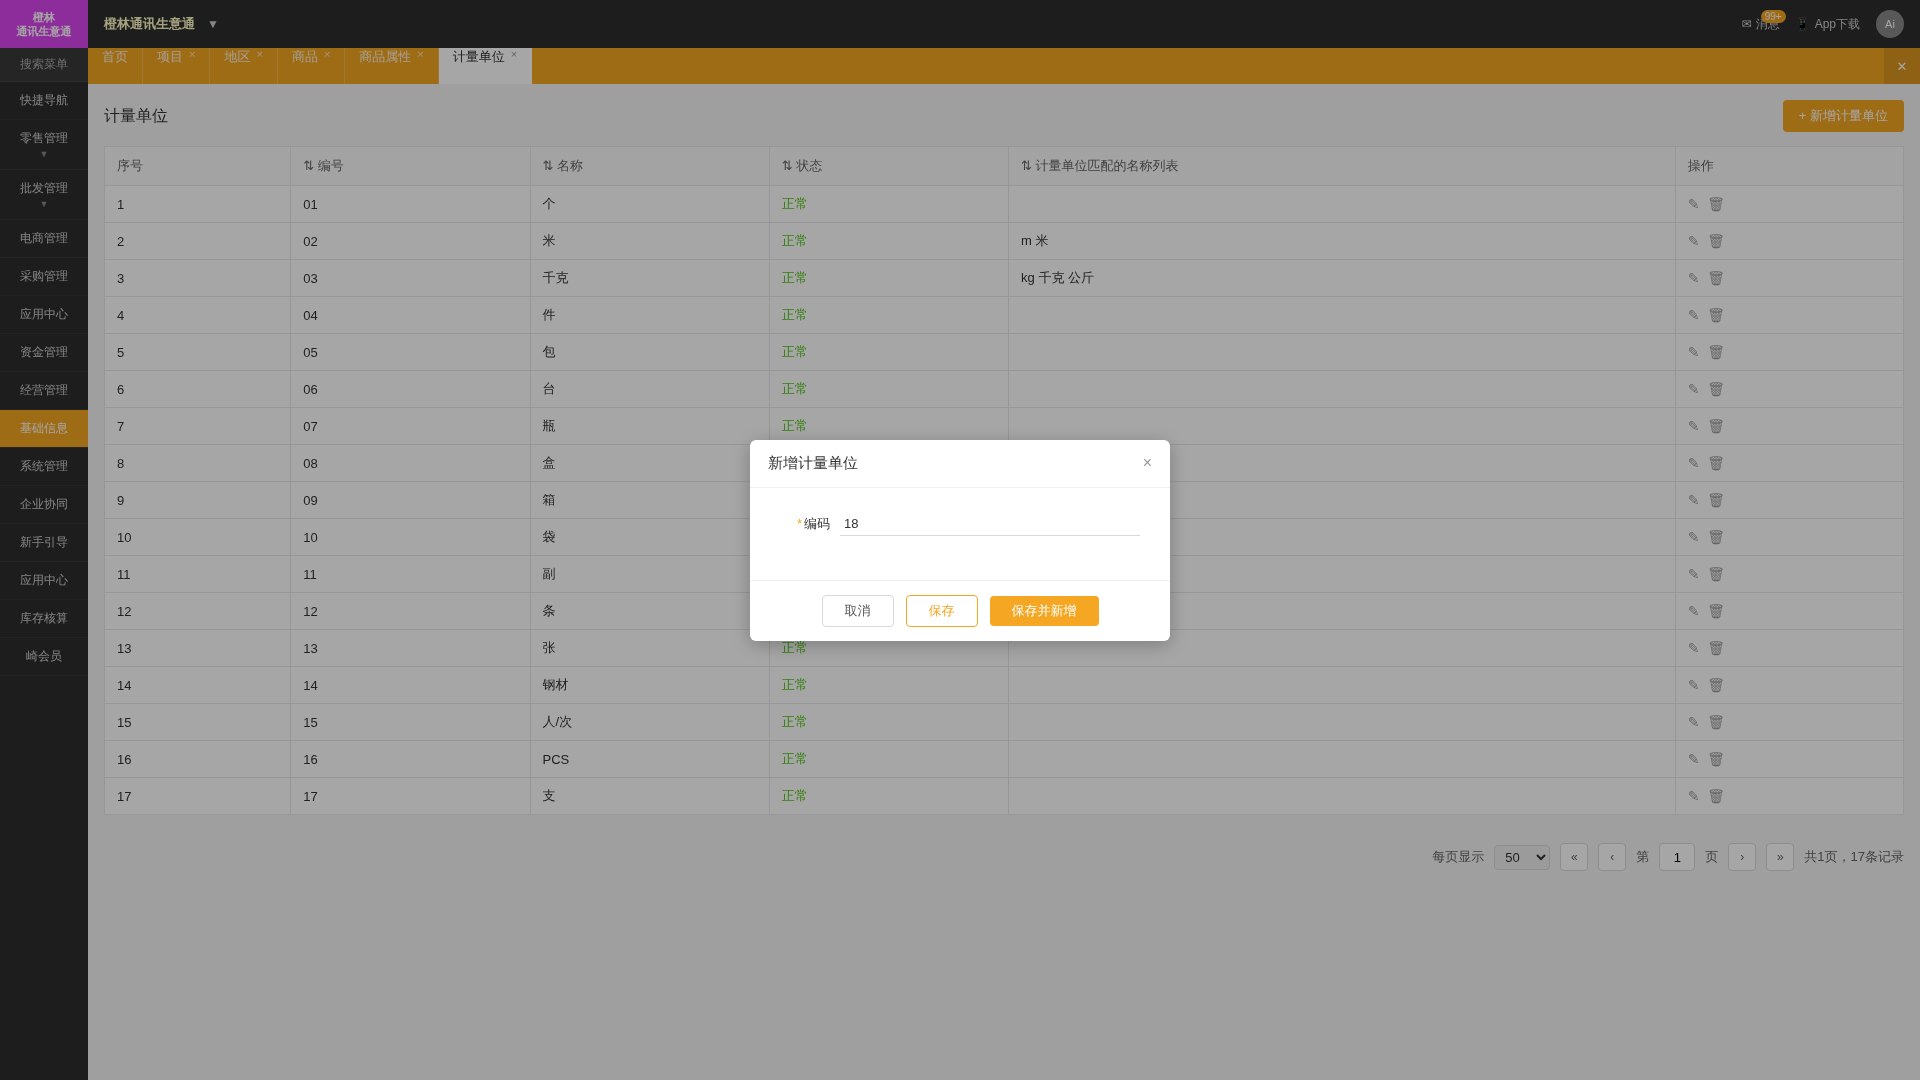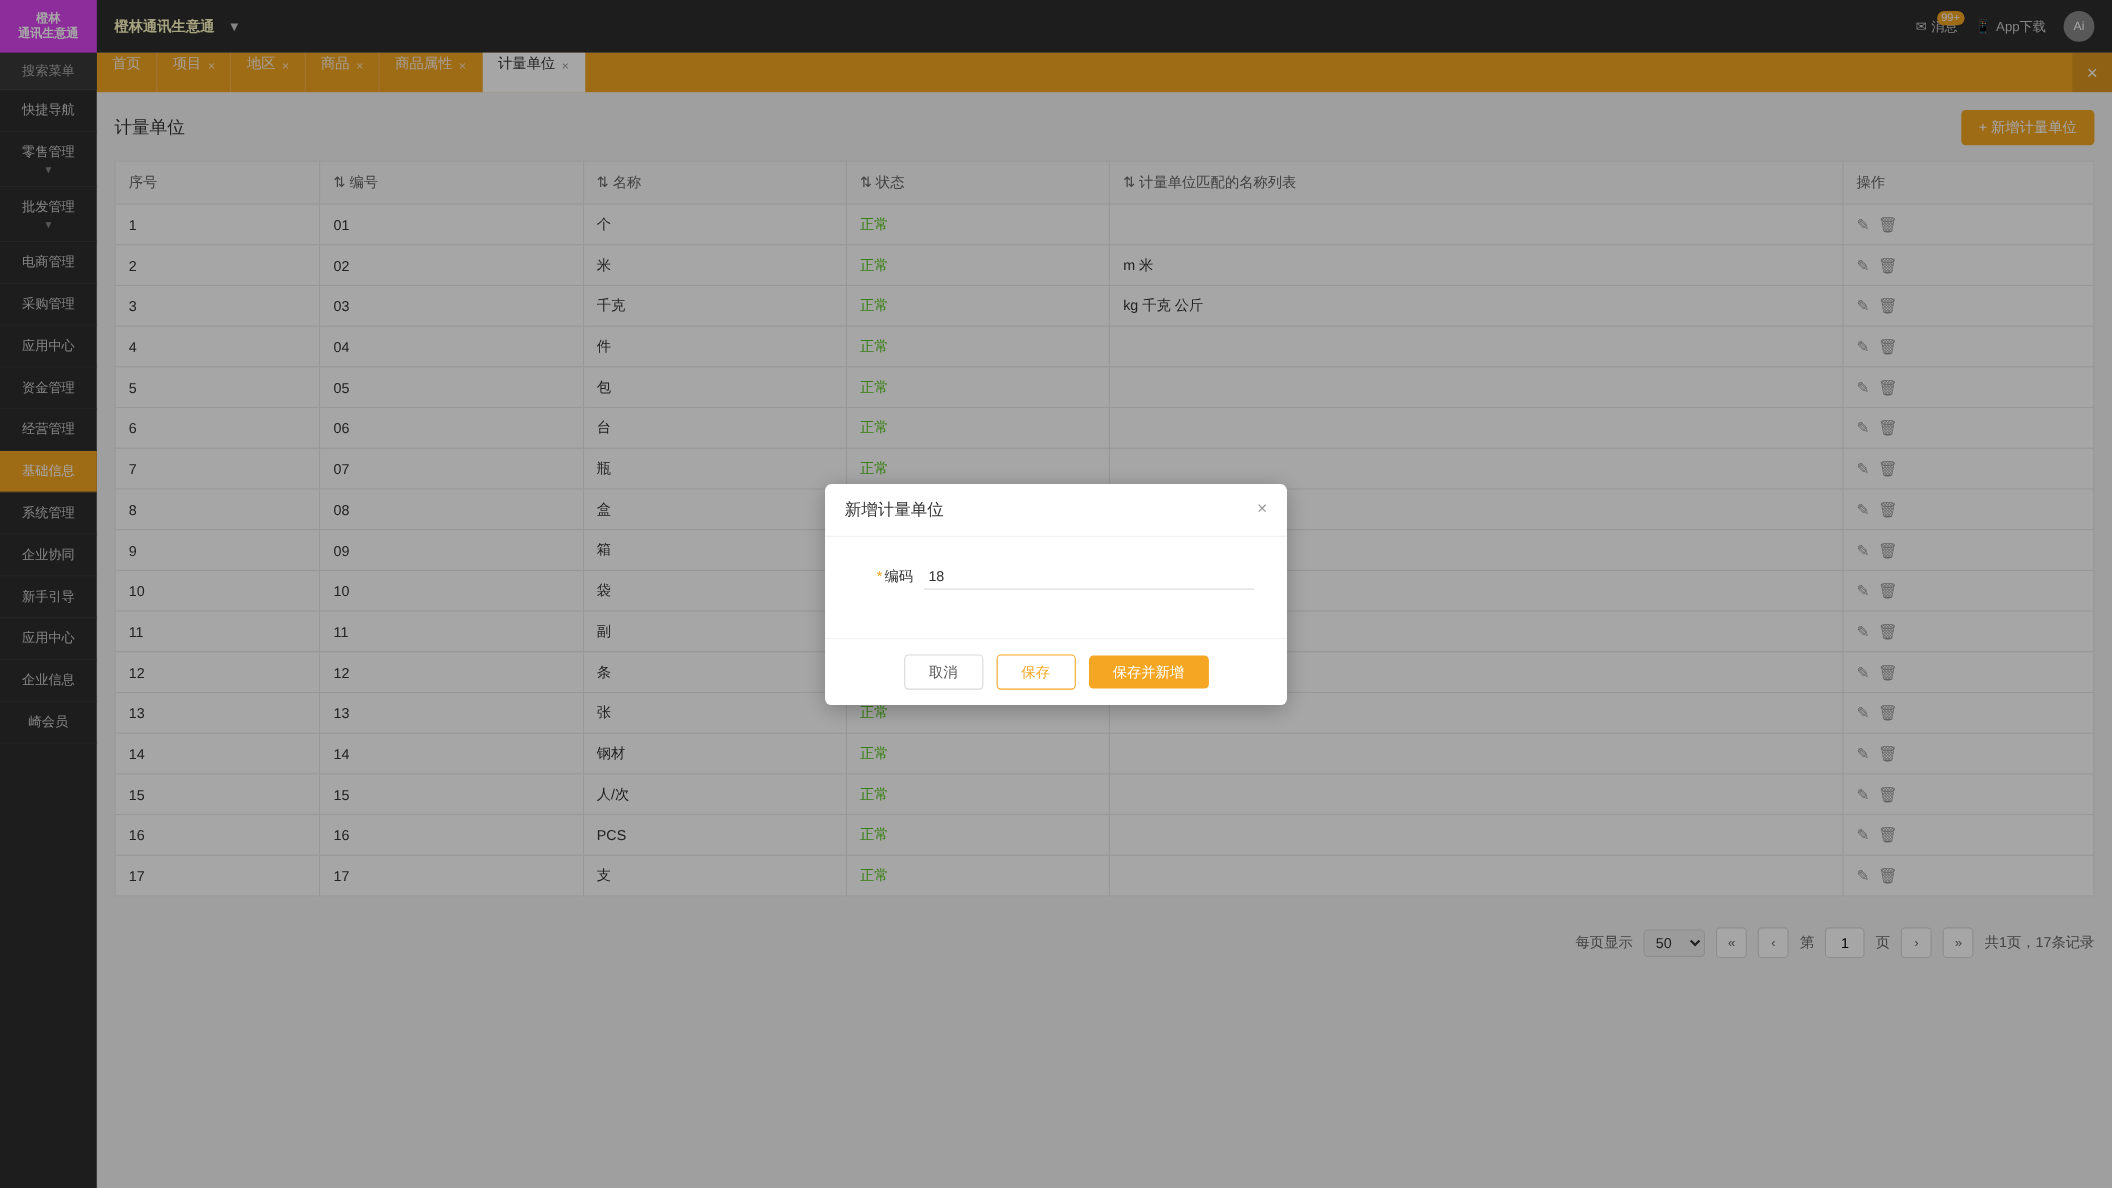--- a/index.html
+++ b/index.html
@@ -96,23 +96,23 @@
       background: #f5a623;
       height: 36px;
       display: flex;
       align-items: center;
       padding: 0 0;
       flex-shrink: 0;
       position: relative;
     }
     .tab {
       height: 36px;
-      padding: 17px 14px;
-      display: flex;
-      align-items: flex-end;
+      padding: 0 14px;
+      display: flex;
+      align-items: flex-start;
       gap: 6px;
       font-size: 13px;
       color: rgba(255,255,255,0.85);
       cursor: pointer;
       border-right: 1px solid rgba(255,255,255,0.2);
       white-space: nowrap;
     }
     .tab.active {
       background: white;
       color: #333;
@@ -391,21 +391,21 @@
   <div class="sidebar-item">
     <span>企业协同</span>
   </div>
   <div class="sidebar-item">
     <span>新手引导</span>
   </div>
   <div class="sidebar-item">
     <span>应用中心</span>
   </div>
   <div class="sidebar-item">
-    <span>企业信息</span>
+    <span>库存核算</span>
   </div>
   <div class="sidebar-item">
     <span>崎会员</span>
   </div>
 </div>
 
 <div class="main-area">
 
   <div class="topbar">
     <div class="topbar-left">

